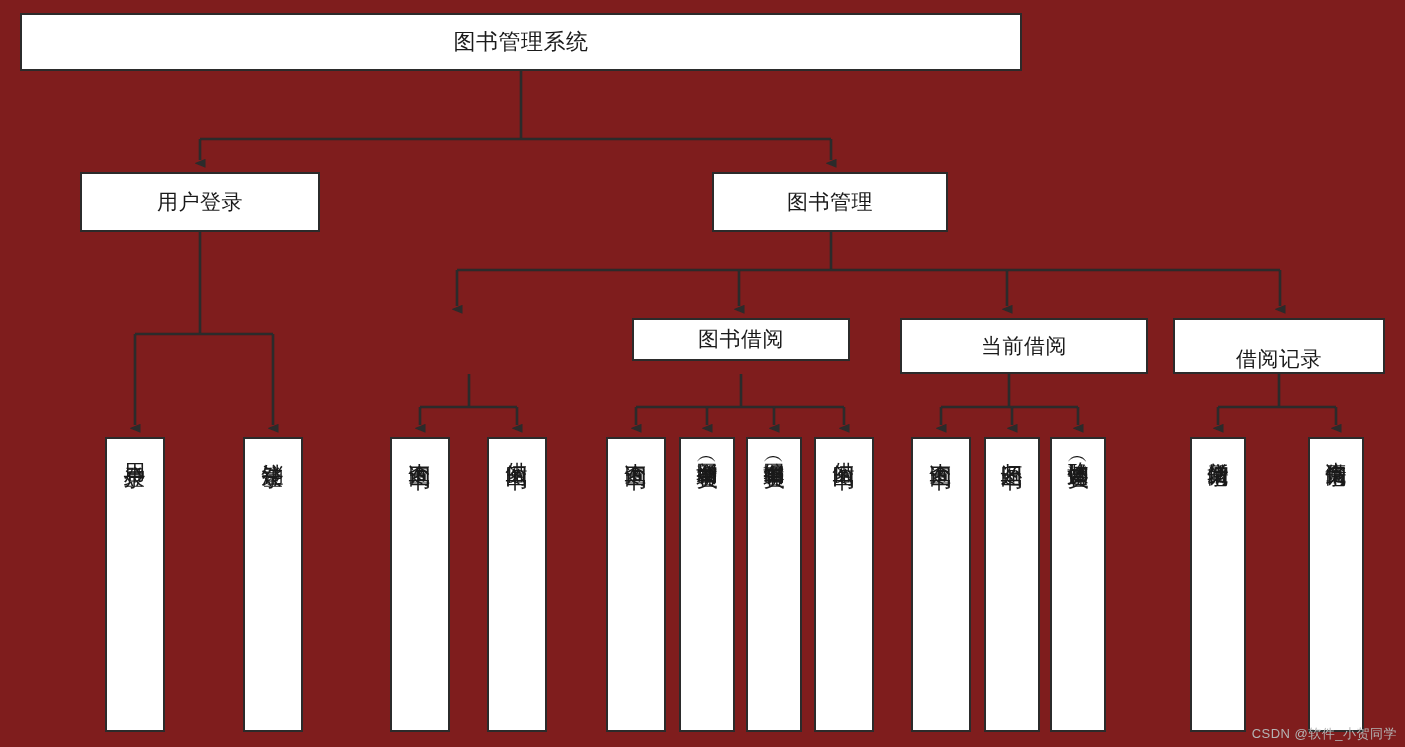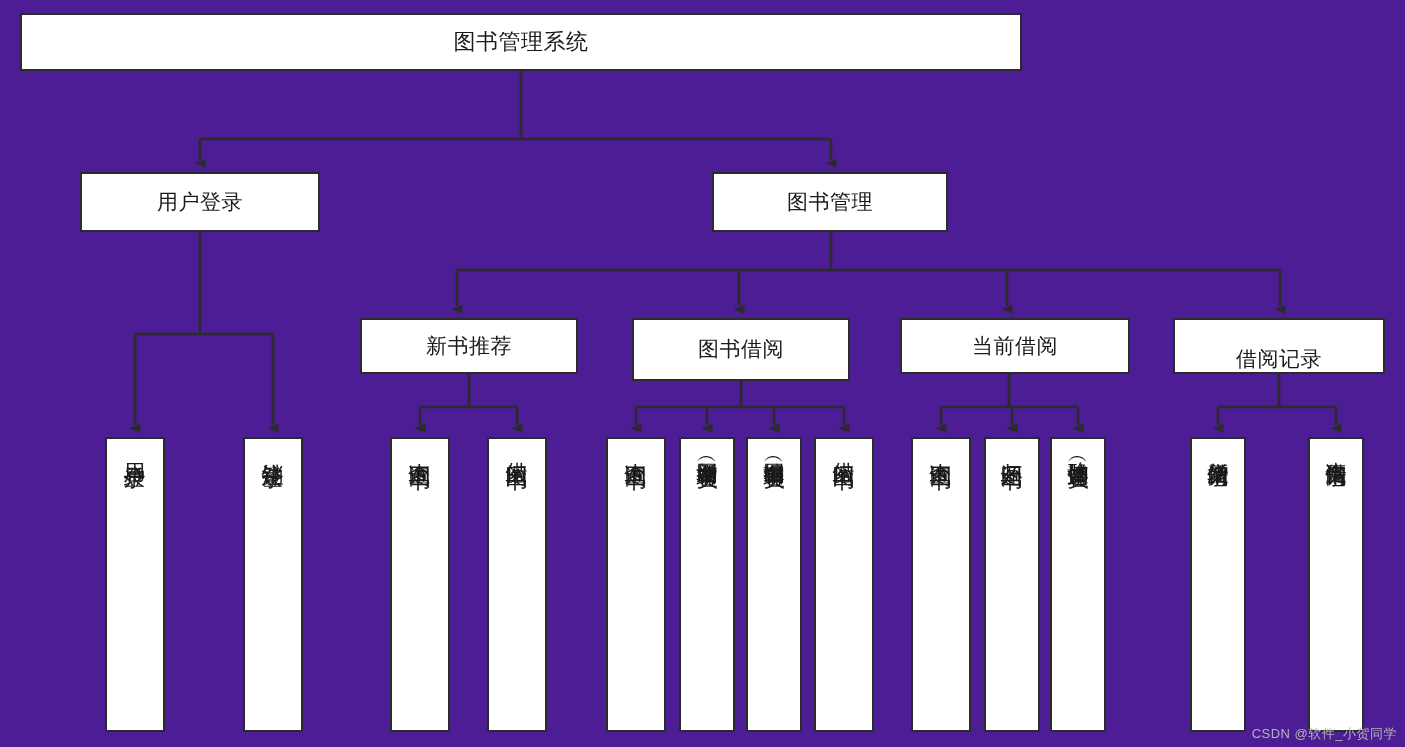--- a/index.html
+++ b/index.html
@@ -8,21 +8,21 @@
     padding: 0;
     background: #ffffff;
   }
   body {
     font-family: "Liberation Sans", "DejaVu Sans", sans-serif;
   }
   #canvas {
     position: relative;
     width: 1405px;
     height: 747px;
-    background: #4c1d95;
+    background: #7f1d1d;
     overflow: hidden;
   }
   #wires {
     position: absolute;
     left: 0;
     top: 0;
     width: 1405px;
     height: 747px;
   }
   .node {
@@ -137,27 +137,24 @@
     <span class="label">图书管理系统</span>
   </div>
 
   <div class="node horiz" style="left: 80px; top: 172px; width: 240px; height: 60px;">
     <span class="label">用户登录</span>
   </div>
   <div class="node horiz" style="left: 712px; top: 172px; width: 236px; height: 60px;">
     <span class="label">图书管理</span>
   </div>
 
-  <div class="node horiz" style="left: 360px; top: 318px; width: 218px; height: 56px;">
-    <span class="label">新书推荐</span>
-  </div>
-  <div class="node horiz" style="left: 632px; top: 318px; width: 218px; height: 63px;">
+  <div class="node horiz" style="left: 632px; top: 318px; width: 218px; height: 43px;">
     <span class="label">图书借阅</span>
   </div>
-  <div class="node horiz" style="left: 900px; top: 318px; width: 230px; height: 56px;">
+  <div class="node horiz" style="left: 900px; top: 318px; width: 248px; height: 56px;">
     <span class="label">当前借阅</span>
   </div>
   <div class="node horiz" style="left: 1173px; top: 318px; width: 212px; height: 56px; align-items: flex-end;">
     <span class="label">借阅记录</span>
   </div>
 
   <div class="node vert" style="left: 105px; top: 437px; width: 60px; height: 295px;">
     <span class="label">用户登录</span>
   </div>
   <div class="node vert" style="left: 243px; top: 437px; width: 60px; height: 295px;">

